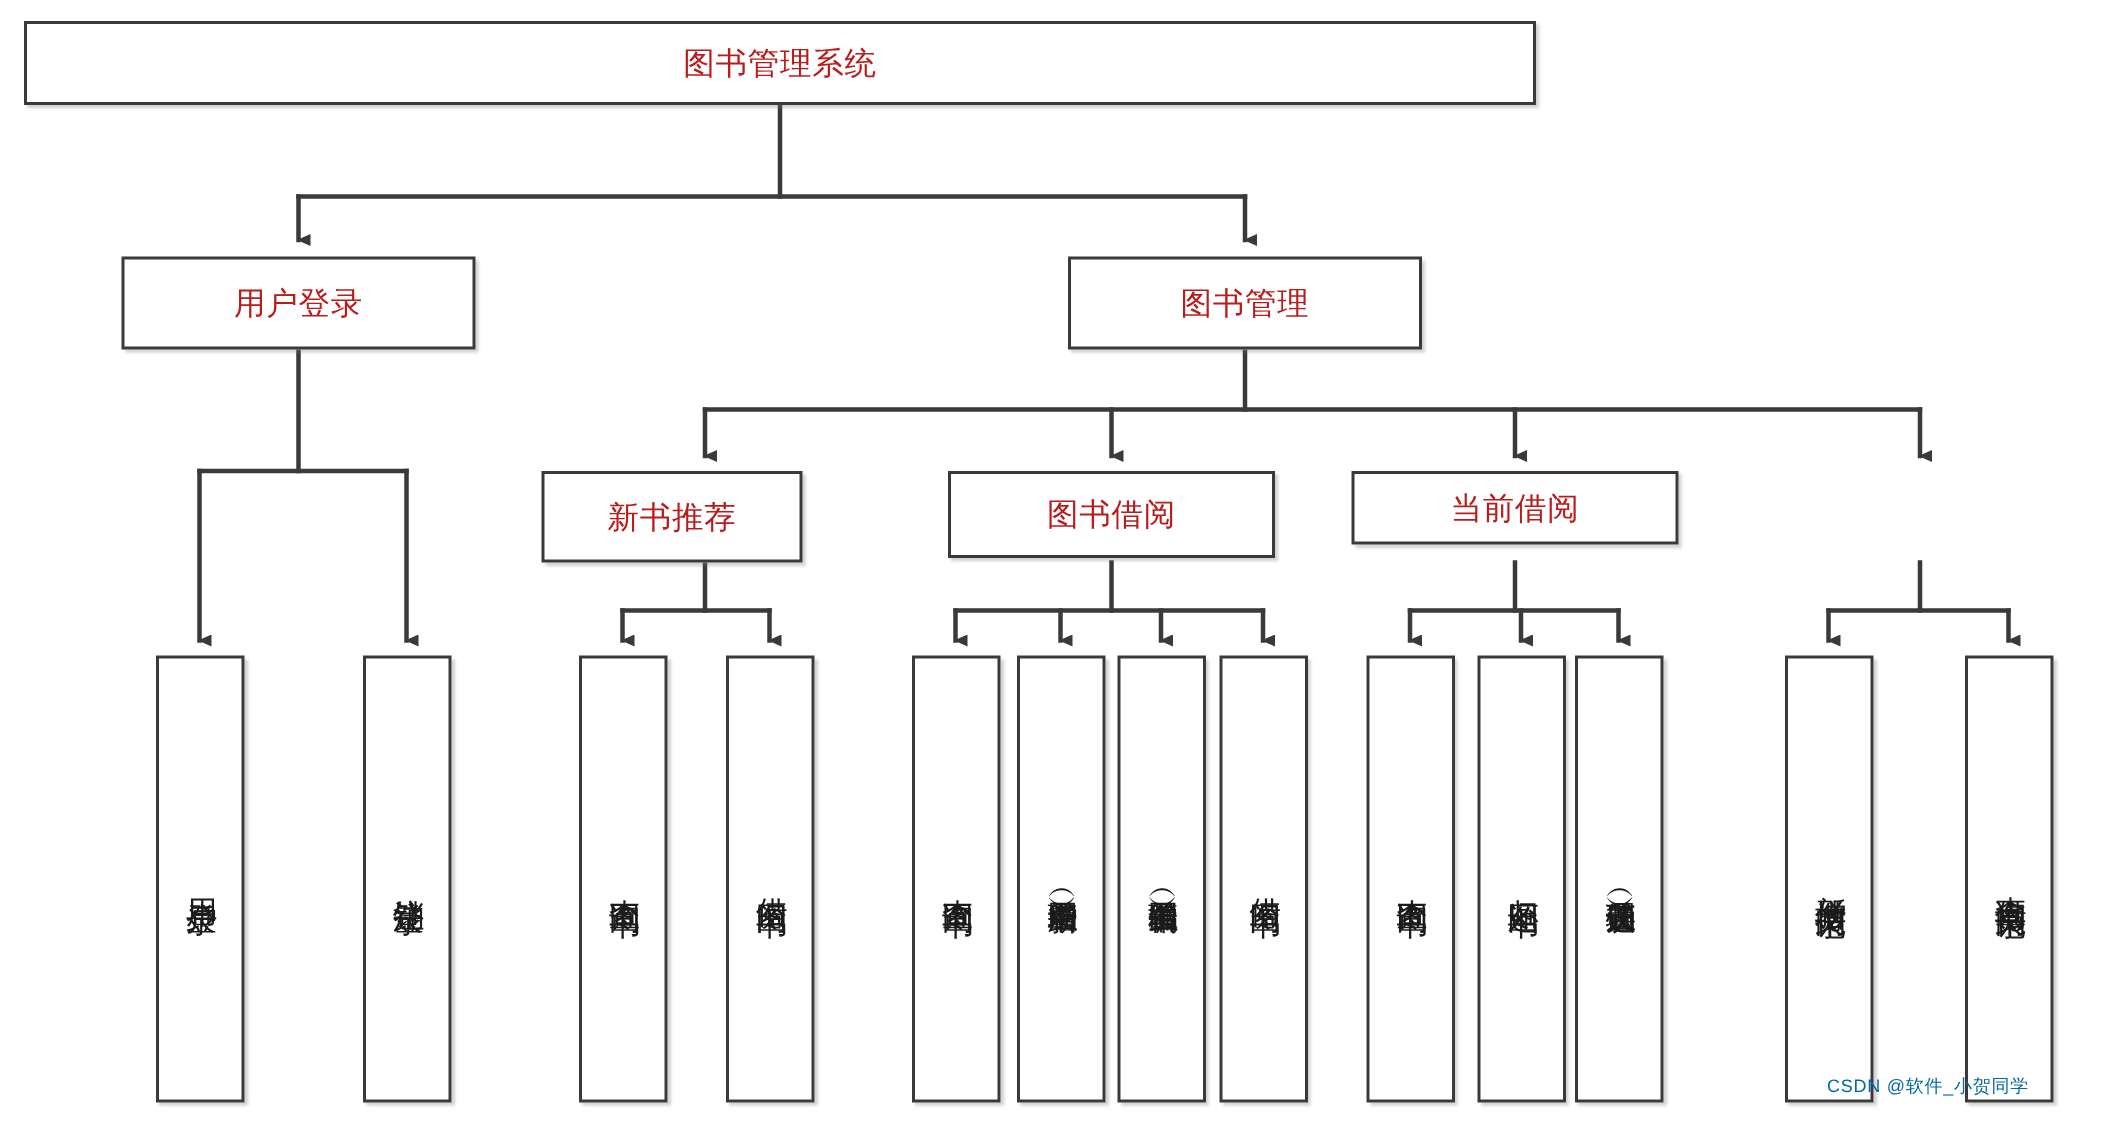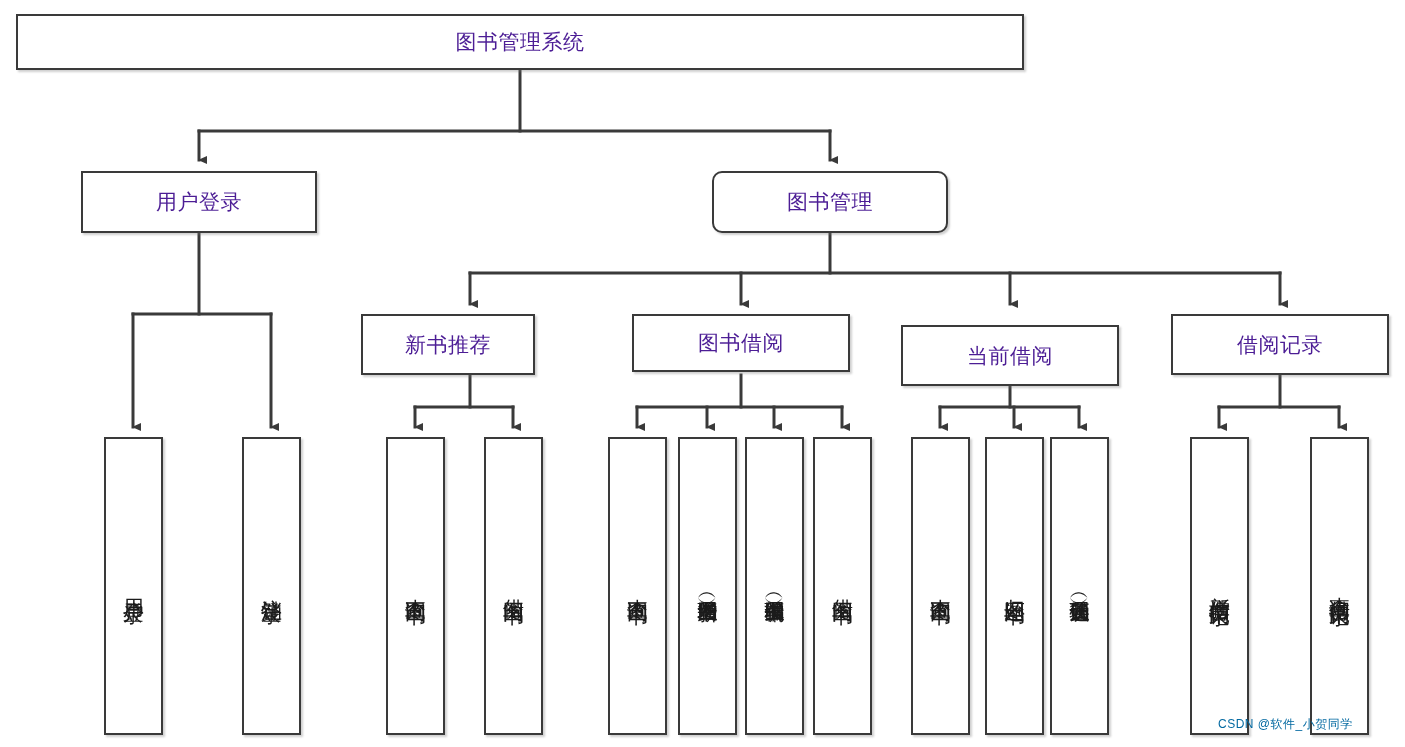--- a/index.html
+++ b/index.html
@@ -27,21 +27,21 @@
     background: #ffffff;
     box-shadow: 2px 2px 2px rgba(120,120,120,0.35);
   }
   .node-label-h {
     position: absolute;
     left: 0; top: 0; right: 0; bottom: 0;
     display: flex;
     align-items: center;
     justify-content: center;
     font-size: 21px;
-    color: #4c1d95;
+    color: #b91c1c;
     letter-spacing: 0.5px;
     white-space: nowrap;
   }
   .node-label-v {
     position: absolute;
     left: 0; top: 0; right: 0; bottom: 0;
     display: flex;
     align-items: center;
     justify-content: center;
     font-size: 21px;
@@ -131,35 +131,32 @@
     </g>
   </svg>
 
   <div class="node-box" style="left:16px; top:14px; width:1008px; height:56px;">
     <span class="node-label-h">图书管理系统</span>
   </div>
 
   <div class="node-box" style="left:81px; top:171px; width:236px; height:62px;">
     <span class="node-label-h">用户登录</span>
   </div>
-  <div class="node-box" style="left:712px; top:171px; width:236px; height:62px;border-radius:10px;">
+  <div class="node-box" style="left:712px; top:171px; width:236px; height:62px;">
     <span class="node-label-h">图书管理</span>
   </div>
 
   <div class="node-box" style="left:361px; top:314px; width:174px; height:61px;">
     <span class="node-label-h">新书推荐</span>
   </div>
   <div class="node-box" style="left:632px; top:314px; width:218px; height:58px;">
     <span class="node-label-h">图书借阅</span>
   </div>
-  <div class="node-box" style="left:901px; top:314px; width:218px; height:61px;margin-top:11px;">
+  <div class="node-box" style="left:901px; top:314px; width:218px; height:49px;">
     <span class="node-label-h">当前借阅</span>
-  </div>
-  <div class="node-box" style="left:1171px; top:314px; width:218px; height:61px;">
-    <span class="node-label-h">借阅记录</span>
   </div>
 
   <div class="node-box" style="left:104px; top:437px; width:59px; height:298px;">
     <span class="node-label-v">用户登录</span>
   </div>
   <div class="node-box" style="left:242px; top:437px; width:59px; height:298px;">
     <span class="node-label-v">注销登录</span>
   </div>
 
   <div class="node-box" style="left:386px; top:437px; width:59px; height:298px;">

